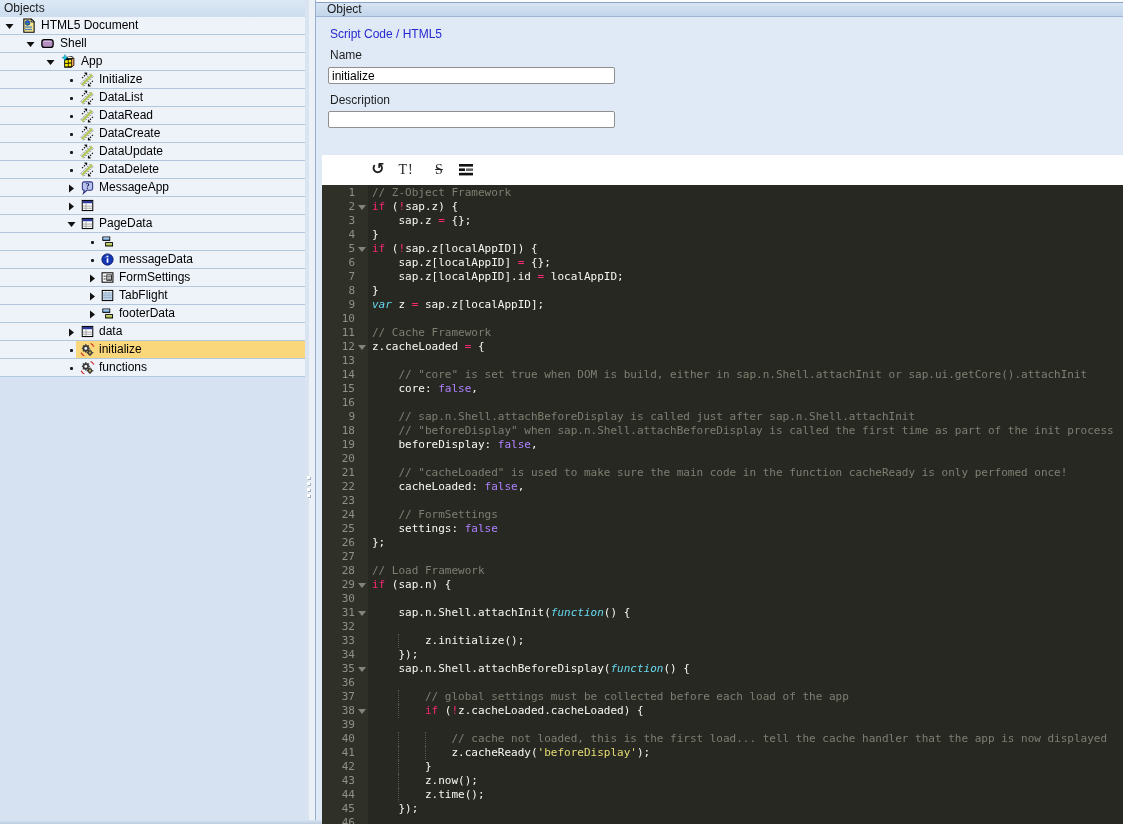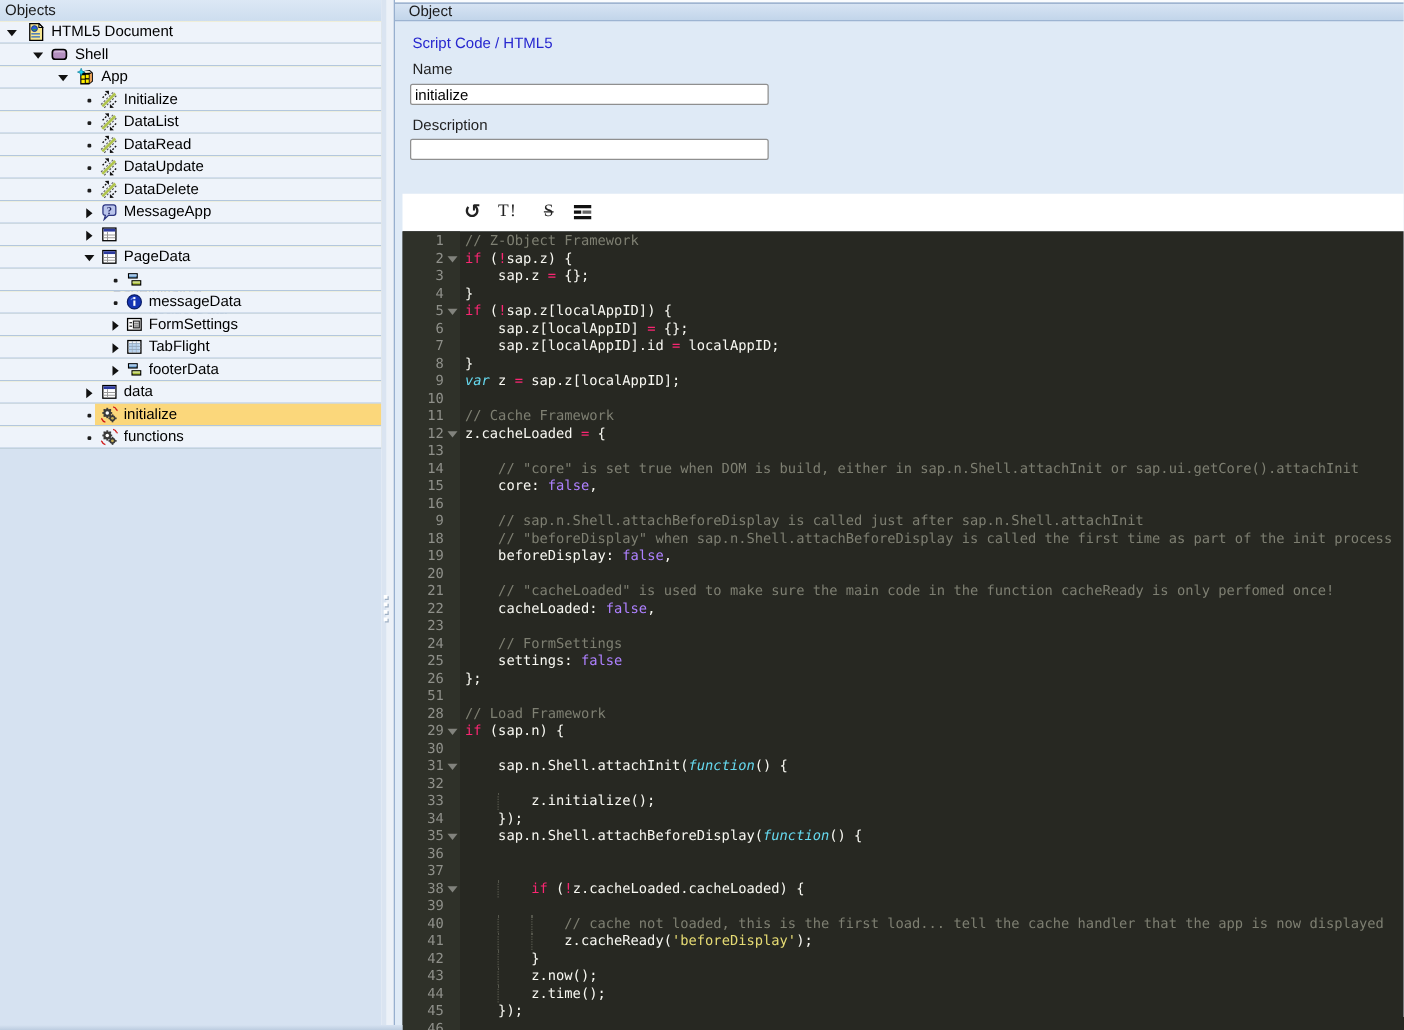--- a/index.html
+++ b/index.html
@@ -191,20 +191,35 @@
             <path d="M2.2 6.6 L5.6 3.2" stroke="#111" stroke-width="1.2" stroke-dasharray="1.6 1.3" fill="none"></path>
             <path d="M7.6 0.6 L7.6 4.1 L4.1 0.9z" fill="#111"></path>
             <path d="M13.8 9.4 L10.4 12.8" stroke="#111" stroke-width="1.2" stroke-dasharray="1.6 1.3" fill="none"></path>
             <path d="M8.4 15.4 L8.5 11.9 L11.9 15.2z" fill="#111"></path>
             <path d="M2 14 L13 3" stroke="#b0c44c" stroke-width="2.2" fill="none"></path>
             <path d="M3.6 15.2 L14.4 4.4" stroke="#555" stroke-width="1" stroke-dasharray="1.8 1.4" fill="none"></path>
             <path d="M0.9 12.4 L11.6 1.6" stroke="#666" stroke-width="1" stroke-dasharray="1.8 1.4" fill="none"></path>
           </svg>
         </div>
         <div class="tree-lbl" style="left: 99px;">DataRead</div>
+      </div>
+      <div class="tree-row">
+        <div class="tree-dot" style="left: 70px;"></div>
+        <div class="tree-ico" style="left: 80px;">
+          <svg viewBox="0 0 16 16">
+            <path d="M2.2 6.6 L5.6 3.2" stroke="#111" stroke-width="1.2" stroke-dasharray="1.6 1.3" fill="none"></path>
+            <path d="M7.6 0.6 L7.6 4.1 L4.1 0.9z" fill="#111"></path>
+            <path d="M13.8 9.4 L10.4 12.8" stroke="#111" stroke-width="1.2" stroke-dasharray="1.6 1.3" fill="none"></path>
+            <path d="M8.4 15.4 L8.5 11.9 L11.9 15.2z" fill="#111"></path>
+            <path d="M2 14 L13 3" stroke="#b0c44c" stroke-width="2.2" fill="none"></path>
+            <path d="M3.6 15.2 L14.4 4.4" stroke="#555" stroke-width="1" stroke-dasharray="1.8 1.4" fill="none"></path>
+            <path d="M0.9 12.4 L11.6 1.6" stroke="#666" stroke-width="1" stroke-dasharray="1.8 1.4" fill="none"></path>
+          </svg>
+        </div>
+        <div class="tree-lbl" style="left: 99px;">DataCreate</div>
       </div>
       <div class="tree-row">
         <div class="tree-dot" style="left: 70px;"></div>
         <div class="tree-ico" style="left: 80px;">
           <svg viewBox="0 0 16 16">
             <path d="M2.2 6.6 L5.6 3.2" stroke="#111" stroke-width="1.2" stroke-dasharray="1.6 1.3" fill="none"></path>
             <path d="M7.6 0.6 L7.6 4.1 L4.1 0.9z" fill="#111"></path>
             <path d="M13.8 9.4 L10.4 12.8" stroke="#111" stroke-width="1.2" stroke-dasharray="1.6 1.3" fill="none"></path>
             <path d="M8.4 15.4 L8.5 11.9 L11.9 15.2z" fill="#111"></path>
             <path d="M2 14 L13 3" stroke="#b0c44c" stroke-width="2.2" fill="none"></path>
@@ -481,31 +496,31 @@
       <div class="code-line"><span class="ln">9</span><span class="code-text"><span class="tok-c">    // sap.n.Shell.attachBeforeDisplay is called just after sap.n.Shell.attachInit</span></span></div>
       <div class="code-line"><span class="ln">18</span><span class="code-text"><span class="tok-c">    // "beforeDisplay" when sap.n.Shell.attachBeforeDisplay is called the first time as part of the init process</span></span></div>
       <div class="code-line"><span class="ln">19</span><span class="code-text"><span class="tok-t">    beforeDisplay: </span><span class="tok-v">false</span><span class="tok-t">,</span></span></div>
       <div class="code-line"><span class="ln">20</span><span class="code-text"></span></div>
       <div class="code-line"><span class="ln">21</span><span class="code-text"><span class="tok-c">    // "cacheLoaded" is used to make sure the main code in the function cacheReady is only perfomed once!</span></span></div>
       <div class="code-line"><span class="ln">22</span><span class="code-text"><span class="tok-t">    cacheLoaded: </span><span class="tok-v">false</span><span class="tok-t">,</span></span></div>
       <div class="code-line"><span class="ln">23</span><span class="code-text"></span></div>
       <div class="code-line"><span class="ln">24</span><span class="code-text"><span class="tok-c">    // FormSettings</span></span></div>
       <div class="code-line"><span class="ln">25</span><span class="code-text"><span class="tok-t">    settings: </span><span class="tok-v">false</span></span></div>
       <div class="code-line"><span class="ln">26</span><span class="code-text"><span class="tok-t">};</span></span></div>
-      <div class="code-line"><span class="ln">51</span><span class="code-text"></span></div>
+      <div class="code-line"><span class="ln">27</span><span class="code-text"></span></div>
       <div class="code-line"><span class="ln">28</span><span class="code-text"><span class="tok-c">// Load Framework</span></span></div>
       <div class="code-line"><span class="ln">29</span><span class="fold"></span><span class="code-text"><span class="tok-k">if</span><span class="tok-t"> (sap.n) {</span></span></div>
       <div class="code-line"><span class="ln">30</span><span class="code-text"></span></div>
       <div class="code-line"><span class="ln">31</span><span class="fold"></span><span class="code-text"><span class="tok-t">    sap.n.Shell.attachInit(</span><span class="tok-s">function</span><span class="tok-t">() {</span></span></div>
       <div class="code-line"><span class="ln">32</span><span class="code-text"></span></div>
       <div class="code-line"><span class="ln">33</span><span class="code-text"><span class="guide" style="left: 26.4904px;"></span><span class="tok-t">        z.initialize();</span></span></div>
       <div class="code-line"><span class="ln">34</span><span class="code-text"><span class="tok-t">    });</span></span></div>
       <div class="code-line"><span class="ln">35</span><span class="fold"></span><span class="code-text"><span class="tok-t">    sap.n.Shell.attachBeforeDisplay(</span><span class="tok-s">function</span><span class="tok-t">() {</span></span></div>
       <div class="code-line"><span class="ln">36</span><span class="code-text"></span></div>
-      <div class="code-line"><span class="ln">37</span></div>
+      <div class="code-line"><span class="ln">37</span><span class="code-text"><span class="guide" style="left: 26.4904px;"></span><span class="tok-c">        // global settings must be collected before each load of the app</span></span></div>
       <div class="code-line"><span class="ln">38</span><span class="fold"></span><span class="code-text"><span class="guide" style="left: 26.4904px;"></span><span class="tok-t">        </span><span class="tok-k">if</span><span class="tok-t"> (</span><span class="tok-o">!</span><span class="tok-t">z.cacheLoaded.cacheLoaded) {</span></span></div>
       <div class="code-line"><span class="ln">39</span><span class="code-text"></span></div>
       <div class="code-line"><span class="ln">40</span><span class="code-text"><span class="guide" style="left: 26.4904px;"></span><span class="guide" style="left: 52.9808px;"></span><span class="tok-c">            // cache not loaded, this is the first load... tell the cache handler that the app is now displayed</span></span></div>
       <div class="code-line"><span class="ln">41</span><span class="code-text"><span class="guide" style="left: 26.4904px;"></span><span class="guide" style="left: 52.9808px;"></span><span class="tok-t">            z.cacheReady(</span><span class="tok-str">'beforeDisplay'</span><span class="tok-t">);</span></span></div>
       <div class="code-line"><span class="ln">42</span><span class="code-text"><span class="guide" style="left: 26.4904px;"></span><span class="tok-t">        }</span></span></div>
       <div class="code-line"><span class="ln">43</span><span class="code-text"><span class="guide" style="left: 26.4904px;"></span><span class="tok-t">        z.now();</span></span></div>
       <div class="code-line"><span class="ln">44</span><span class="code-text"><span class="guide" style="left: 26.4904px;"></span><span class="tok-t">        z.time();</span></span></div>
       <div class="code-line"><span class="ln">45</span><span class="code-text"><span class="tok-t">    });</span></span></div>
       <div class="code-line"><span class="ln">46</span><span class="code-text"></span></div>
     </div>

